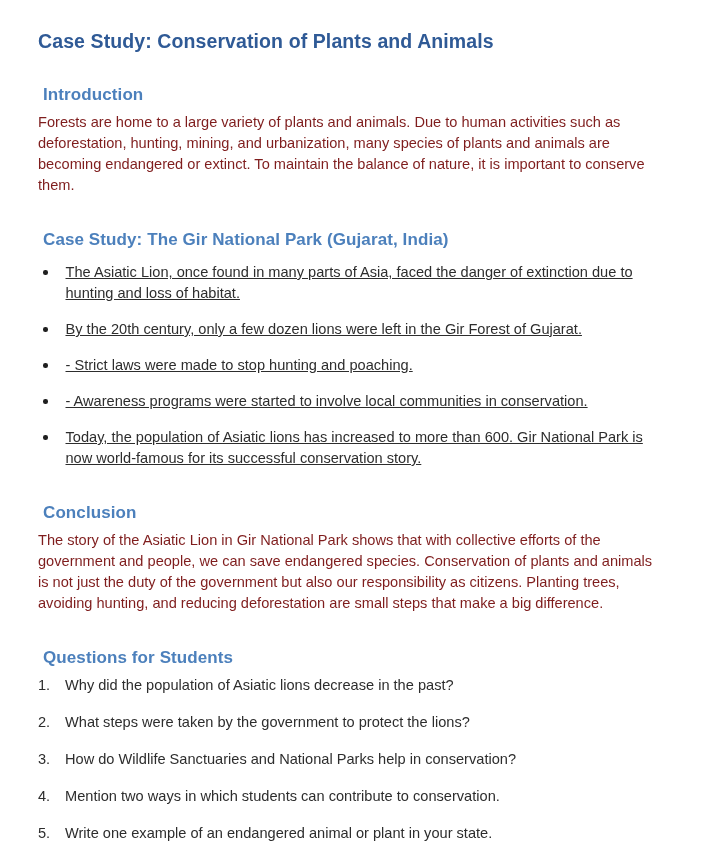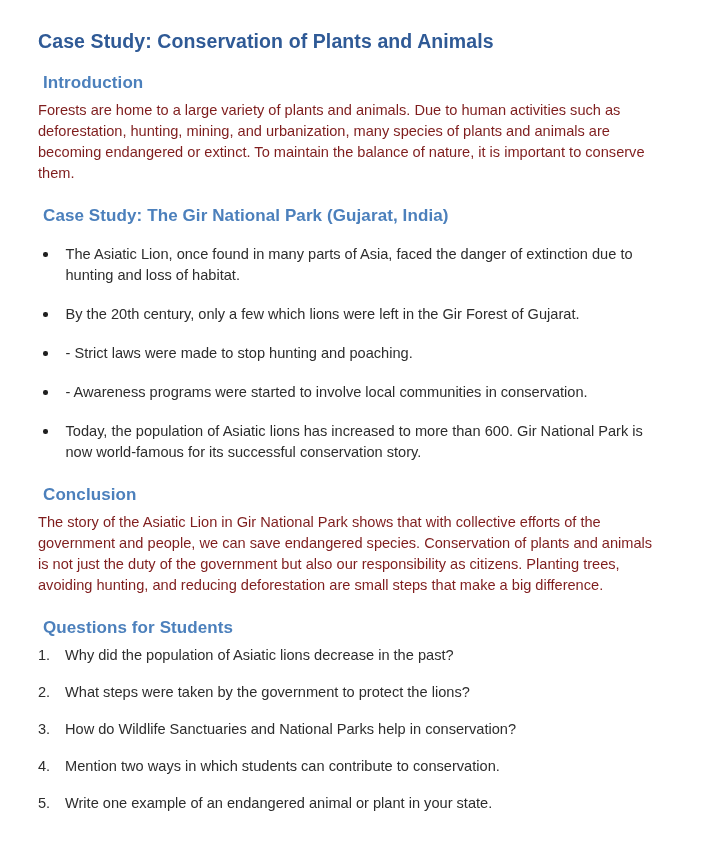--- a/index.html
+++ b/index.html
@@ -15,20 +15,21 @@
     overflow: hidden;
   }
   .page {
     box-sizing: border-box;
     width: 719px;
     height: 855px;
     padding: 29px 58px 0 38px;
     display: flex;
     flex-direction: column;
     background: #ffffff;
+    gap: 12px;
   }
   h1.doc-title {
     font-size: 19.5px;
     line-height: 24px;
     font-weight: 700;
     color: #2f5a96;
     margin: 0 0 19px 0;
     letter-spacing: 0.1px;
   }
   section.sec {
@@ -51,21 +52,22 @@
   ul.bullet-list {
     list-style: none;
     margin: 3px 0 0 0;
     padding: 0;
   }
   ul.bullet-list li {
     display: flex;
     align-items: flex-start;
     font-size: 14.6px;
     line-height: 21px;
-    margin: 18px 0 15px 0;
+    margin: 12px 0 15px 0;
+    text-decoration: underline;
   }
   ul.bullet-list li:last-child {
     margin-bottom: 0;
   }
   .bullet-dot {
     flex: 0 0 auto;
     width: 4.5px;
     height: 4.5px;
     border-radius: 50%;
     background: #1f1f1f;
@@ -105,21 +107,21 @@
 
   <section class="sec">
     <h2 class="sec-heading">Case Study: The Gir National Park (Gujarat, India)</h2>
     <ul class="bullet-list">
       <li>
         <span class="bullet-dot"></span>
         <span class="li-text">The Asiatic Lion, once found in many parts of Asia, faced the danger of extinction due to hunting and loss of habitat.</span>
       </li>
       <li>
         <span class="bullet-dot"></span>
-        <span class="li-text">By the 20th century, only a few which lions were left in the Gir Forest of Gujarat.</span>
+        <span class="li-text">By the 20th century, only a few dozen lions were left in the Gir Forest of Gujarat.</span>
       </li>
       <li>
         <span class="bullet-dot"></span>
         <span class="li-text">- Strict laws were made to stop hunting and poaching.</span>
       </li>
       <li>
         <span class="bullet-dot"></span>
         <span class="li-text">- Awareness programs were started to involve local communities in conservation.</span>
       </li>
       <li>

